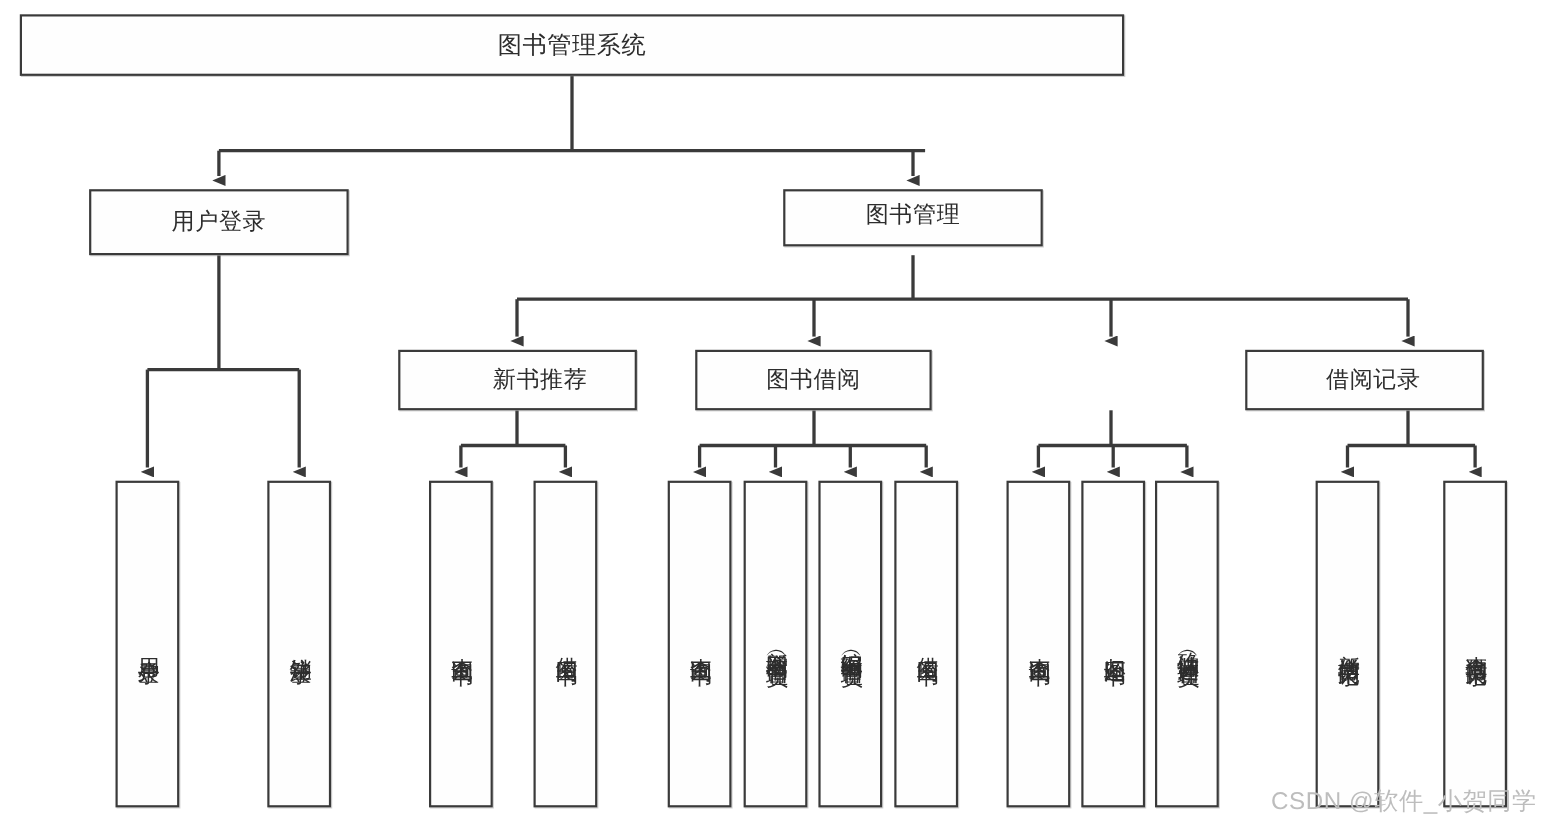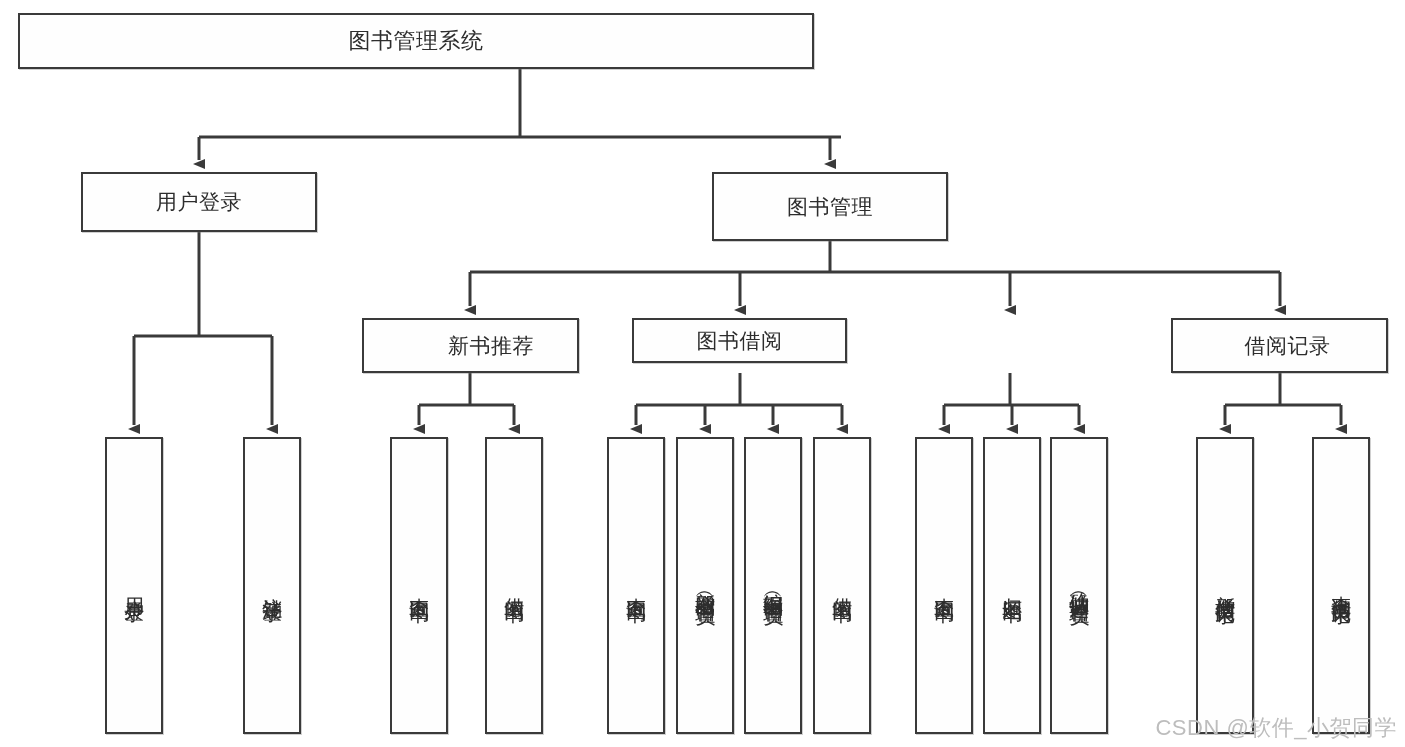--- a/index.html
+++ b/index.html
@@ -122,38 +122,38 @@
       <path d="M1012,405 L1012,425" marker-end="url(#arrow)"></path>
       <path d="M1079,405 L1079,425" marker-end="url(#arrow)"></path>
 
       <path d="M1280,373 L1280,405"></path>
       <path d="M1225,405 L1341,405"></path>
       <path d="M1225,405 L1225,425" marker-end="url(#arrow)"></path>
       <path d="M1341,405 L1341,425" marker-end="url(#arrow)"></path>
     </g>
   </svg>
 
-  <div class="node h root" style="left:18px; top:13px; width:796px; height:56px;">
+  <div class="node h root" style="left:18px; top:13px; width:1004px; height:56px;">
     <span>图书管理系统</span>
   </div>
 
   <div class="node h" style="left:81px; top:172px; width:236px; height:60px;">
     <span>用户登录</span>
   </div>
-  <div class="node h" style="left:712px; top:172px; width:236px; height:69px;">
+  <div class="node h" style="left:712px; top:172px; width:236px; height:52px;font-family:Liberation Mono, monospace;">
     <span>图书管理</span>
   </div>
 
   <div class="node h" style="left:362px; top:318px; width:217px; height:55px;padding-left:41px;">
     <span>新书推荐</span>
   </div>
-  <div class="node h" style="left:632px; top:318px; width:215px; height:45px;">
+  <div class="node h" style="left:632px; top:318px; width:215px; height:55px;">
     <span>图书借阅</span>
   </div>
-  <div class="node h" style="left:1171px; top:318px; width:217px; height:55px;padding-left:16px;">
+  <div class="node h" style="left:1132px; top:318px; width:217px; height:55px;padding-left:16px;">
     <span>借阅记录</span>
   </div>
 
   <div class="node v" style="left:105px; top:437px; width:58px; height:297px;">
     <span class="vtext">用户登录</span>
   </div>
   <div class="node v" style="left:243px; top:437px; width:58px; height:297px;">
     <span class="vtext">注销登录</span>
   </div>
 

